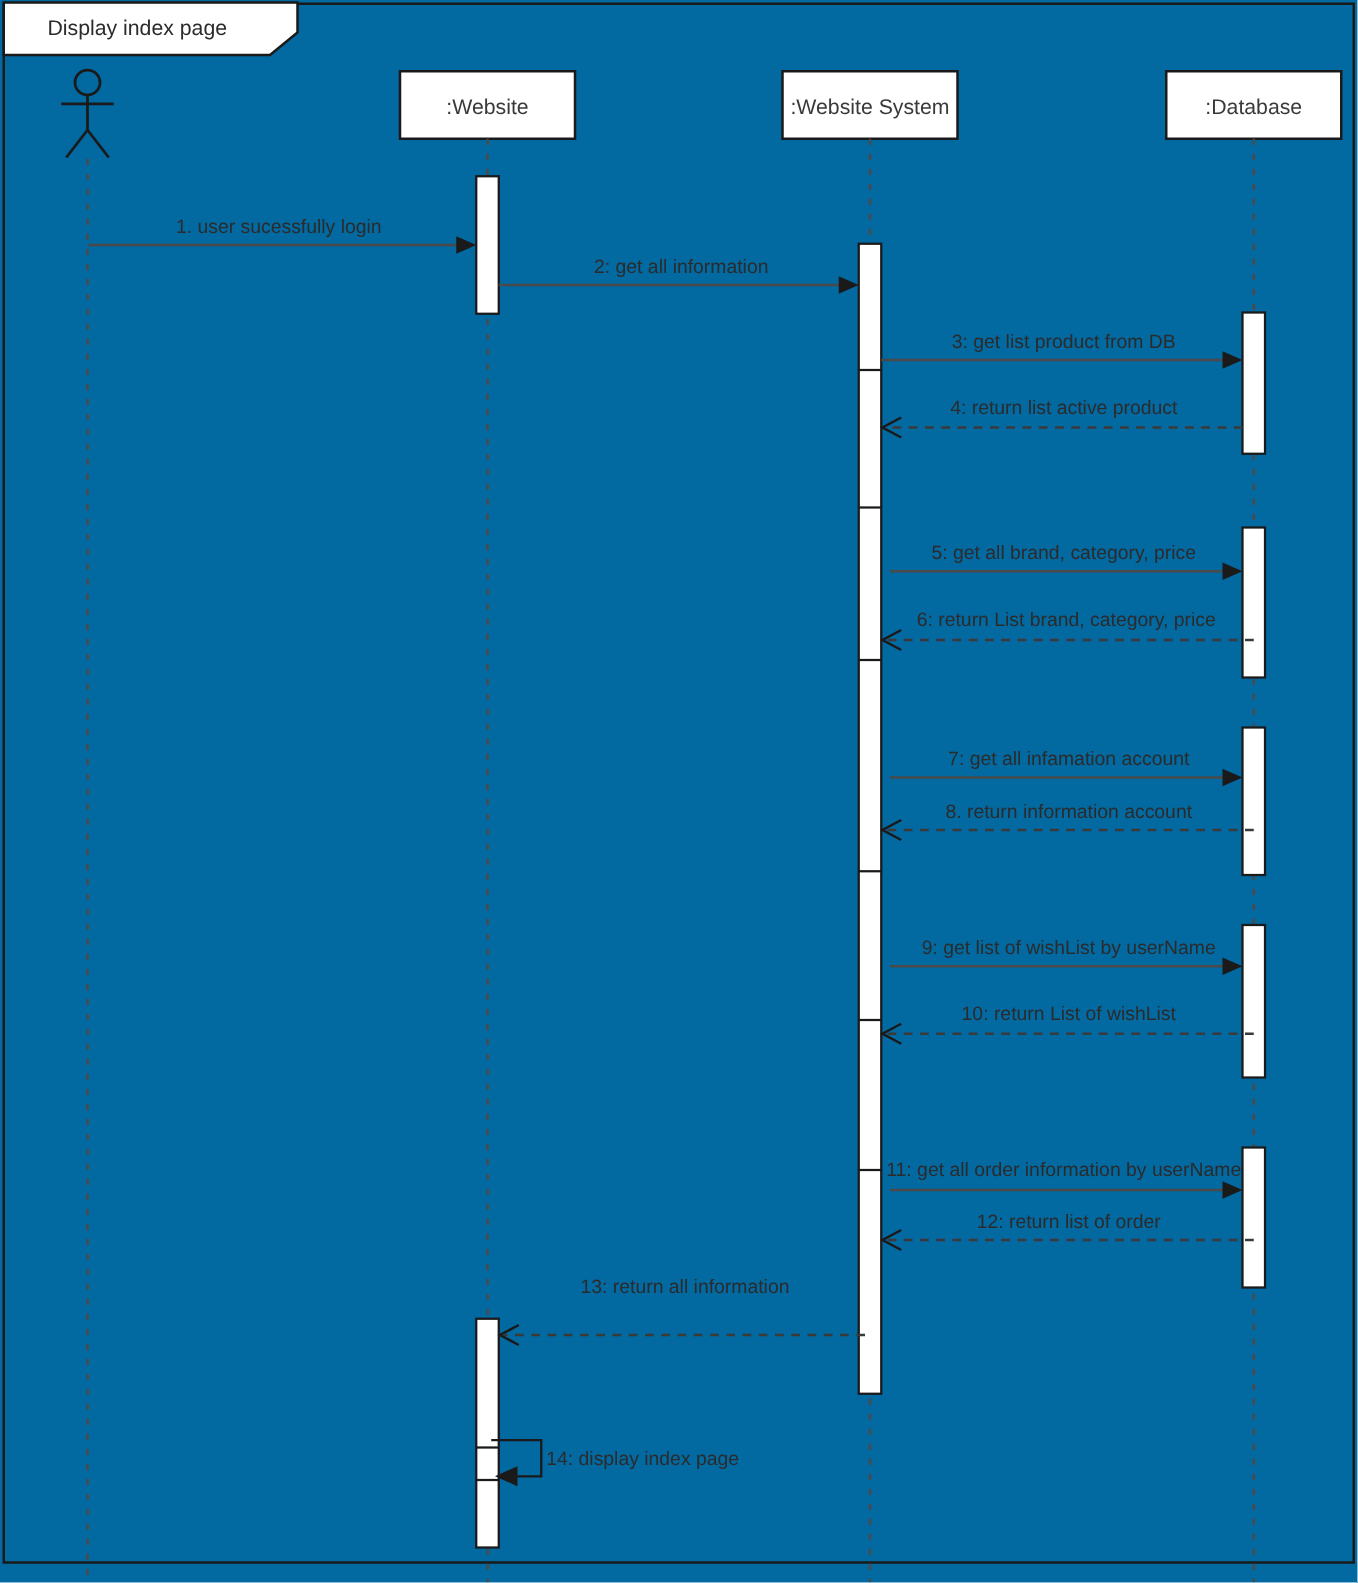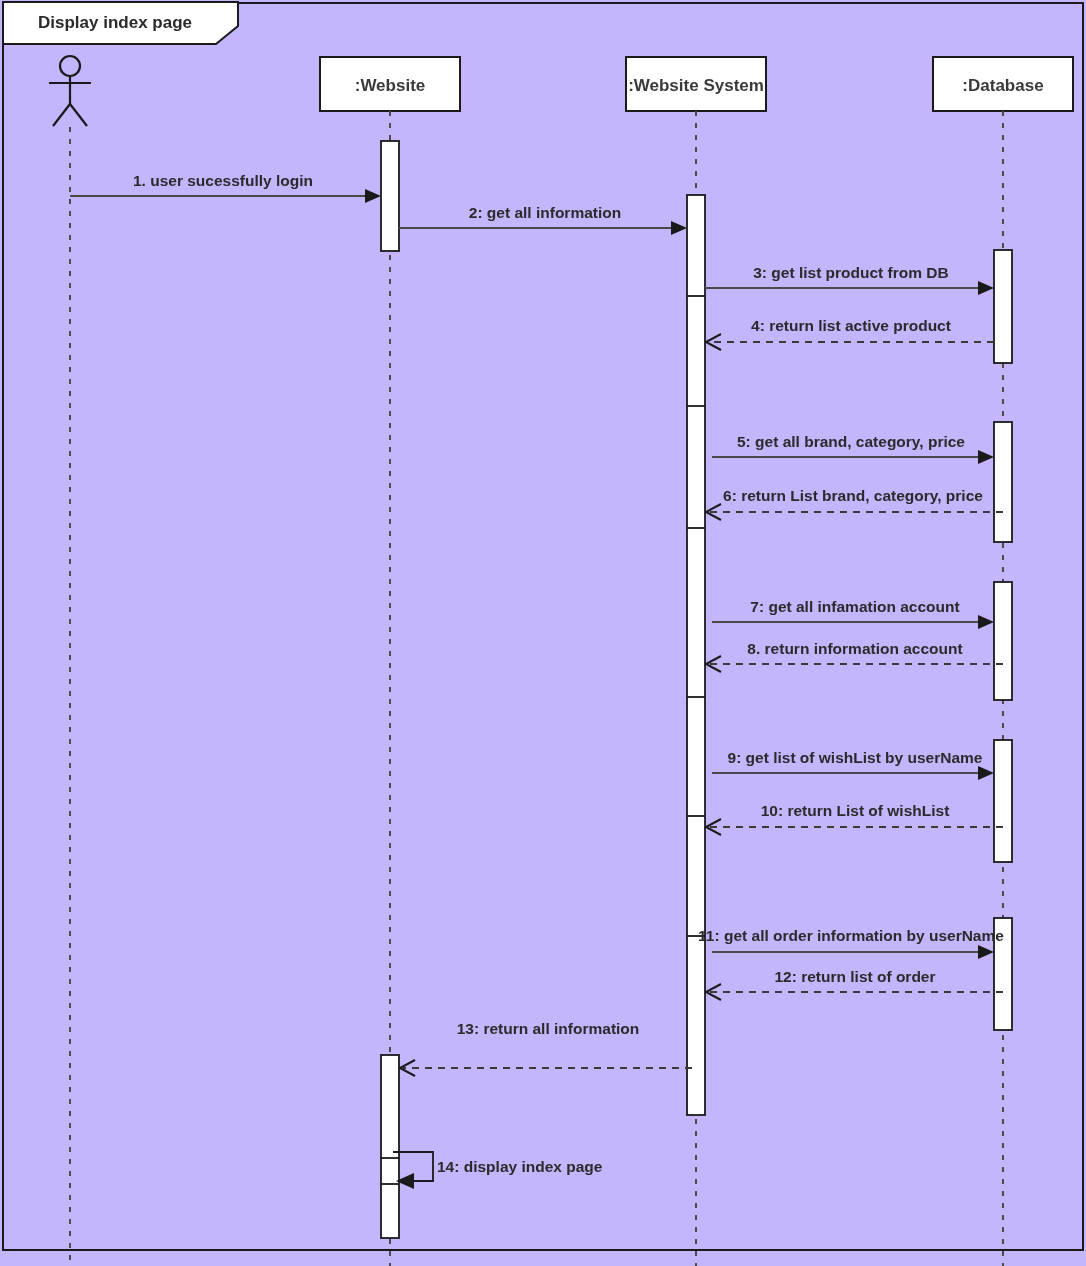--- a/index.html
+++ b/index.html
@@ -8,23 +8,22 @@
     padding: 0;
     background: #ffffff;
   }
   body {
     font-family: "Liberation Sans", sans-serif;
   }
   #canvas {
     position: relative;
     width: 1086px;
     height: 1266px;
-    background: #c4b5fd;
+    background: #0369a1;
     overflow: hidden;
-    font-weight: bold;
   }
   svg#diagram {
     position: absolute;
     left: 0;
     top: 0;
     width: 1086px;
     height: 1266px;
   }
   .frame-border {
     fill: none;

